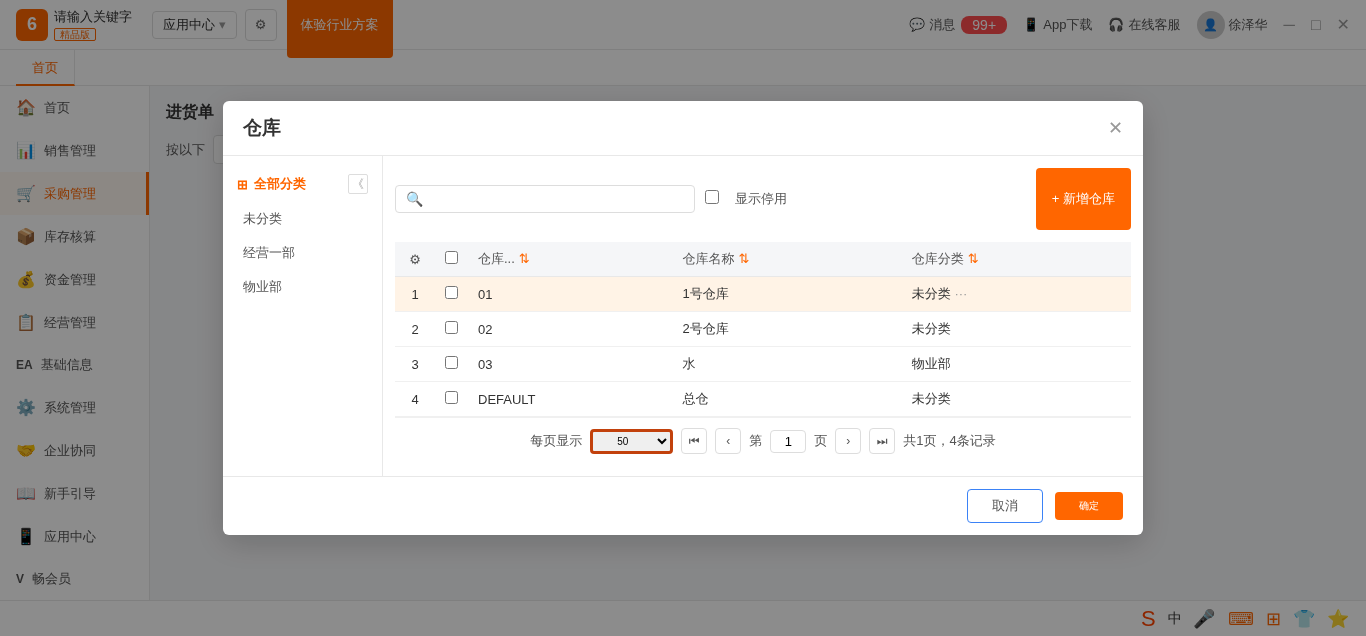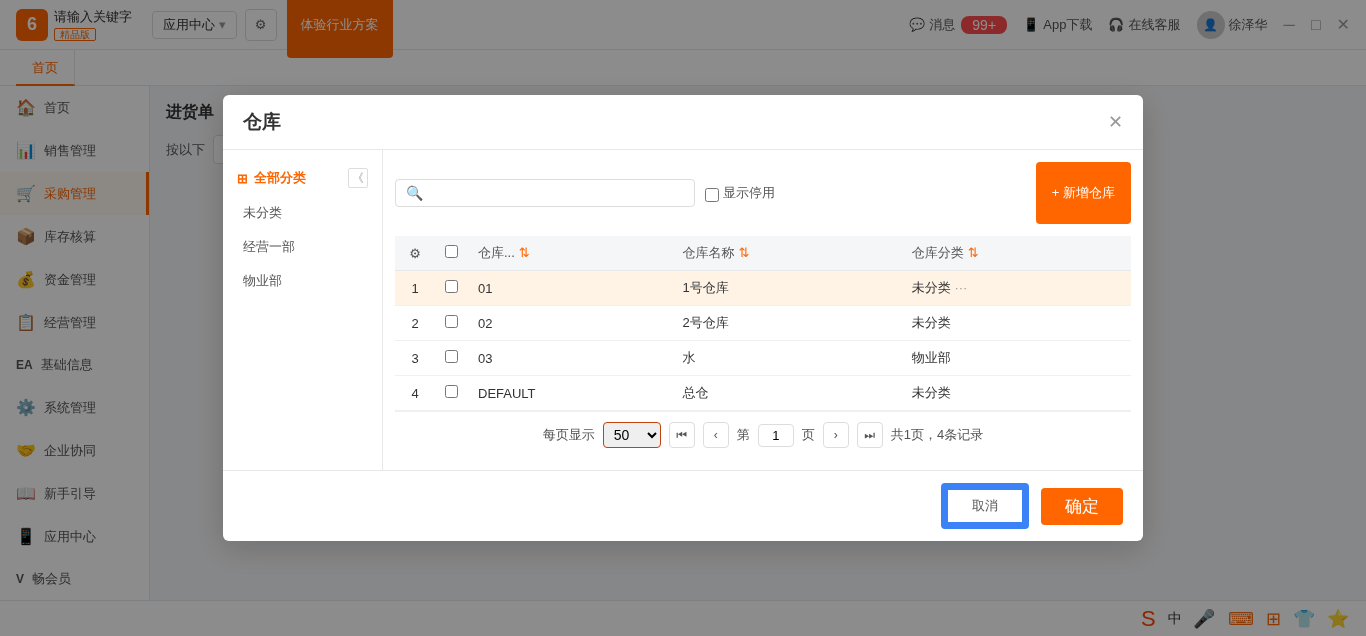--- a/index.html
+++ b/index.html
@@ -185,21 +185,21 @@
       display: flex; align-items: center;
       border: 1px solid #ddd; border-radius: 4px;
       padding: 5px 10px; background: #fff; flex: 1; max-width: 300px;
     }
     .search-input {
       border: none; outline: none; font-size: 13px; color: #999;
       background: transparent; flex: 1;
     }
     .search-icon { color: #999; font-size: 14px; }
     .show-disabled-label {
-      display: flex; align-items: flex-end; gap: 4px; font-size: 13px; color: #555;
+      display: flex; align-items: flex-start; gap: 16px; font-size: 13px; color: #555;
     }
     .checkbox-el { width: 14px; height: 14px; }
     .add-btn {
       background: #ff6600; color: #fff; border: none; border-radius: 4px;
       padding: 22px 16px; cursor: pointer; font-size: 13px; margin-left: auto;
     }
 
     
     .data-table { width: 100%; border-collapse: collapse; font-size: 13px; }
     .data-table th {
@@ -217,47 +217,47 @@
     .sort-icon { color: #ff6600; margin-left: 4px; }
     .more-icon { color: #999; cursor: pointer; }
 
     
     .pagination {
       display: flex; align-items: center; justify-content: center;
       padding: 10px 0; gap: 8px; font-size: 13px; color: #555;
       border-top: 1px solid #f0f0f0; margin-top: auto;
     }
     .page-size-select {
-      border: 1px solid #c2410c; border-radius: 4px; padding: 3px 6px;
-      font-size: 14px; cursor: pointer;
+      border: 3px solid #c2410c; border-radius: 4px; padding: 3px 20px;
+      font-size: 10px; cursor: pointer;
     }
     .page-btn {
       width: 26px; height: 26px; border: 1px solid #ddd; border-radius: 4px;
       display: flex; align-items: center; justify-content: center;
       cursor: pointer; color: #555; font-size: 12px;
     }
     .page-input {
       width: 36px; text-align: center; border: 1px solid #ddd; border-radius: 4px;
       padding: 3px; font-size: 13px;
     }
     .page-total { color: #555; }
 
     
     .dialog-footer {
       padding: 12px 20px;
       border-top: 1px solid #e8e8e8;
       display: flex; align-items: center; justify-content: flex-end; gap: 12px;
     }
     .cancel-btn {
-      padding: 7px 24px; border: 7px solid #3b82f6; border-radius: 4px;
+      padding: 7px 24px; border: 1px solid #3b82f6; border-radius: 4px;
       cursor: pointer; background: #fff; font-size: 13px; color: #555;
     }
     .confirm-btn {
       padding: 7px 24px; border: none; border-radius: 4px;
-      cursor: pointer; background: #ff6600; color: #fff; font-size: 17px;
+      cursor: pointer; background: #ff6600; color: #fff; font-size: 10px;
     }
 
     
     .bottom-bar {
       position: fixed; bottom: 0; left: 0; right: 0;
       height: 36px; background: #fff; border-top: 1px solid #e8e8e8;
       display: flex; align-items: center; justify-content: flex-end;
       padding: 0 16px; gap: 12px; z-index: 50;
     }
     .bottom-bar-icon { font-size: 18px; color: #ff6600; cursor: pointer; }

